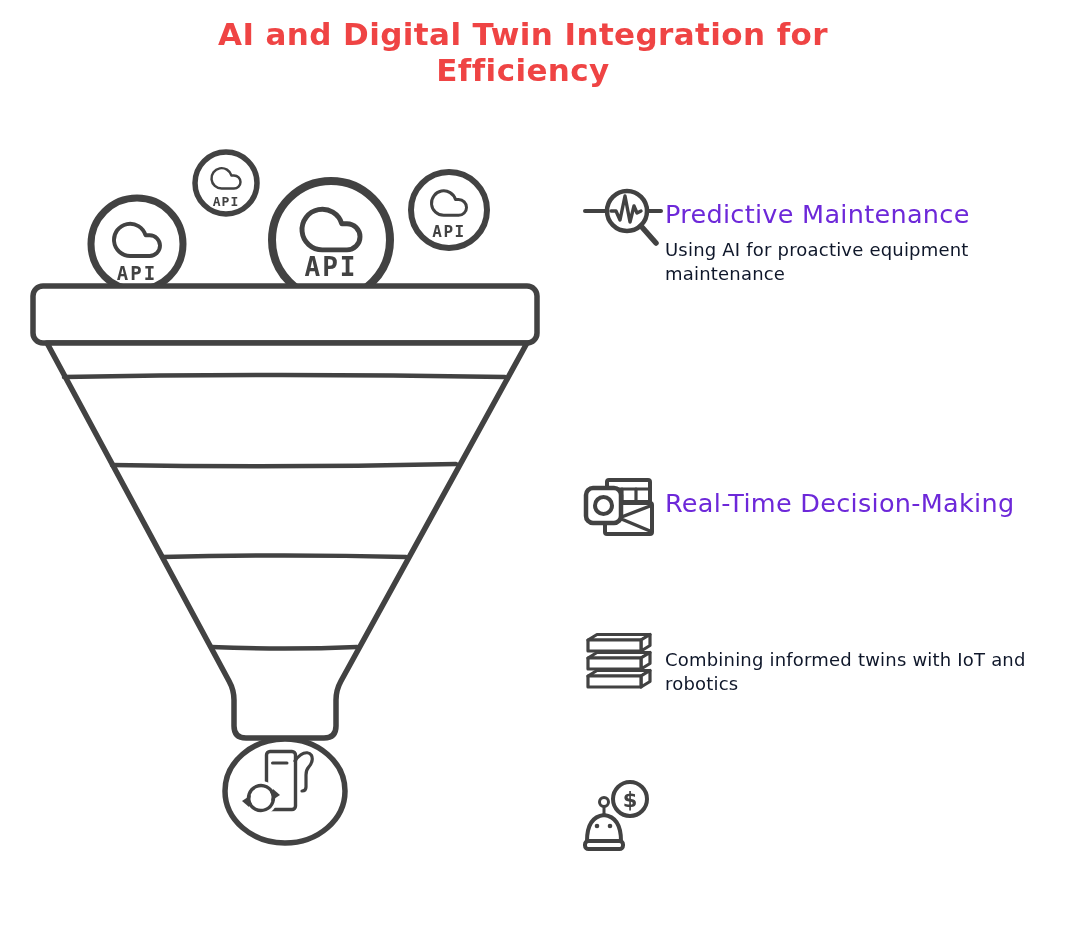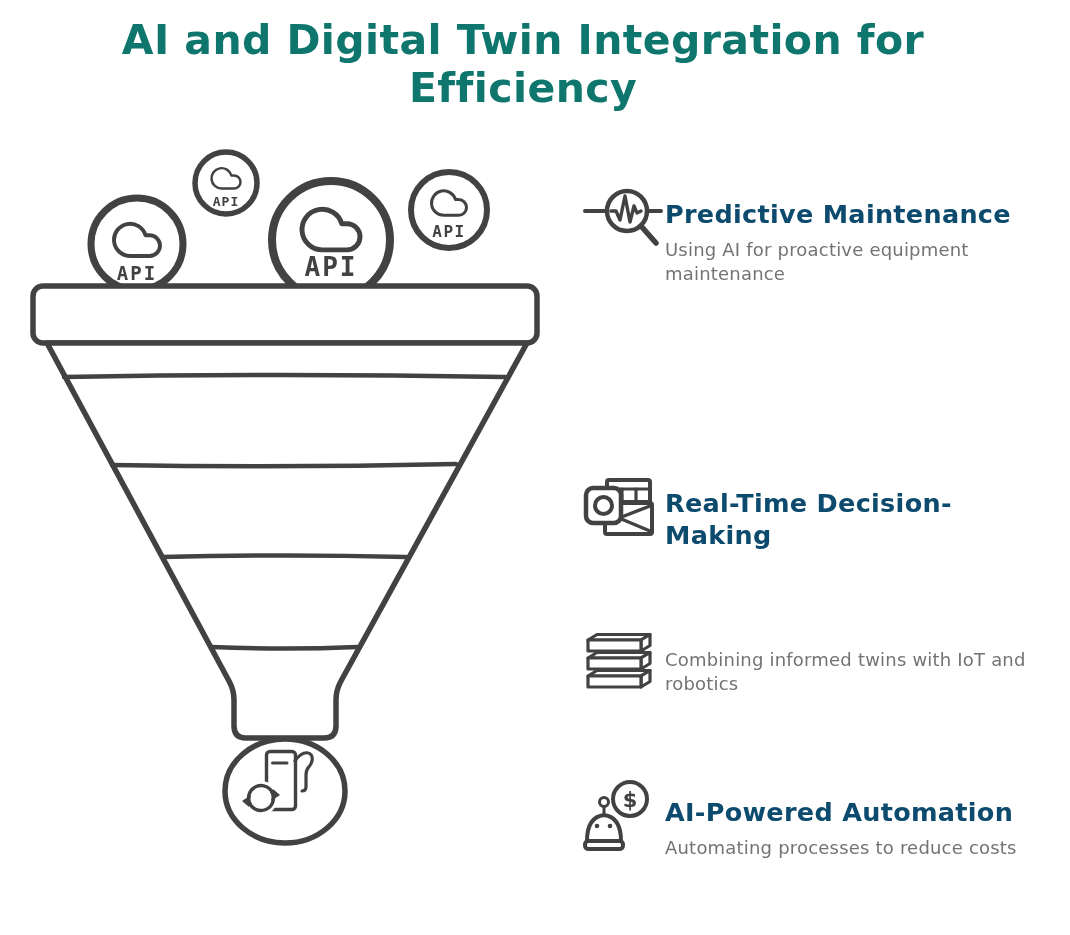--- a/index.html
+++ b/index.html
@@ -1,26 +1,26 @@
 <!DOCTYPE html>
 <html><head>
 <meta charset="utf-8">
 <style>
   html,body{margin:0;padding:0;background:#fff;}
   .canvas{position:relative;width:1070px;height:935px;background:#ffffff;
           font-family:"DejaVu Sans",sans-serif;overflow:hidden;}
   .main-title{position:absolute;top:17px;left:0;width:1046px;text-align:center;
-              font-size:41px;font-weight:700;color:#0f766e;line-height:1.16;
+              font-size:31px;font-weight:700;color:#ef4444;line-height:1.16;
               letter-spacing:.4px;white-space:pre-line;}
   .funnel-svg{position:absolute;left:0;top:0;}
   .item{position:absolute;left:583px;width:470px;}
   .item-icon{position:absolute;left:0;top:0;}
   .item-text{margin-left:82px;padding-top:13px;}
-  .item-title{font-size:25.5px;font-weight:700;color:#0c4a6e;letter-spacing:.3px;line-height:1.25;}
-  .item-desc{margin-top:7px;font-size:18px;color:#737373;line-height:1.33;
+  .item-title{font-size:25.5px;font-weight:400;color:#6d28d9;letter-spacing:.3px;line-height:1.25;}
+  .item-desc{margin-top:7px;font-size:18px;color:#0f172a;line-height:1.33;
              letter-spacing:.2px;white-space:pre-line;}
   .ink-stroke{stroke:#424242;fill:none;stroke-linecap:round;stroke-linejoin:round;}
   .ink-fill{fill:#424242;}
   .white-fill{fill:#ffffff;}
   .api-text{font-family:"DejaVu Sans Mono",monospace;font-weight:700;fill:#424242;}
 </style>
 </head>
 <body>
 
 <div class="canvas">
@@ -154,19 +154,15 @@
       </g>
       <g>
         <circle cx="21" cy="24" r="4.5" class="white-fill ink-stroke" stroke-width="3"></circle>
         <line x1="21" y1="29" x2="21" y2="37" class="ink-stroke" stroke-width="3"></line>
         <path d="M 4,63 Q 4,39 21,37 Q 38,39 38,63 Z" class="white-fill ink-stroke" stroke-width="4"></path>
         <circle cx="14" cy="48" r="2.3" class="ink-fill"></circle>
         <circle cx="27" cy="48" r="2.3" class="ink-fill"></circle>
         <rect x="2" y="63" width="38" height="8" rx="3.5" class="white-fill ink-stroke" stroke-width="4"></rect>
       </g>
     </svg>
-    <div class="item-text" style="padding-top:19px;">
-      <div class="item-title">AI-Powered Automation</div>
-      <div class="item-desc">Automating processes to reduce costs</div>
-    </div>
   </div>
 
 </div>
 
 </body></html>

